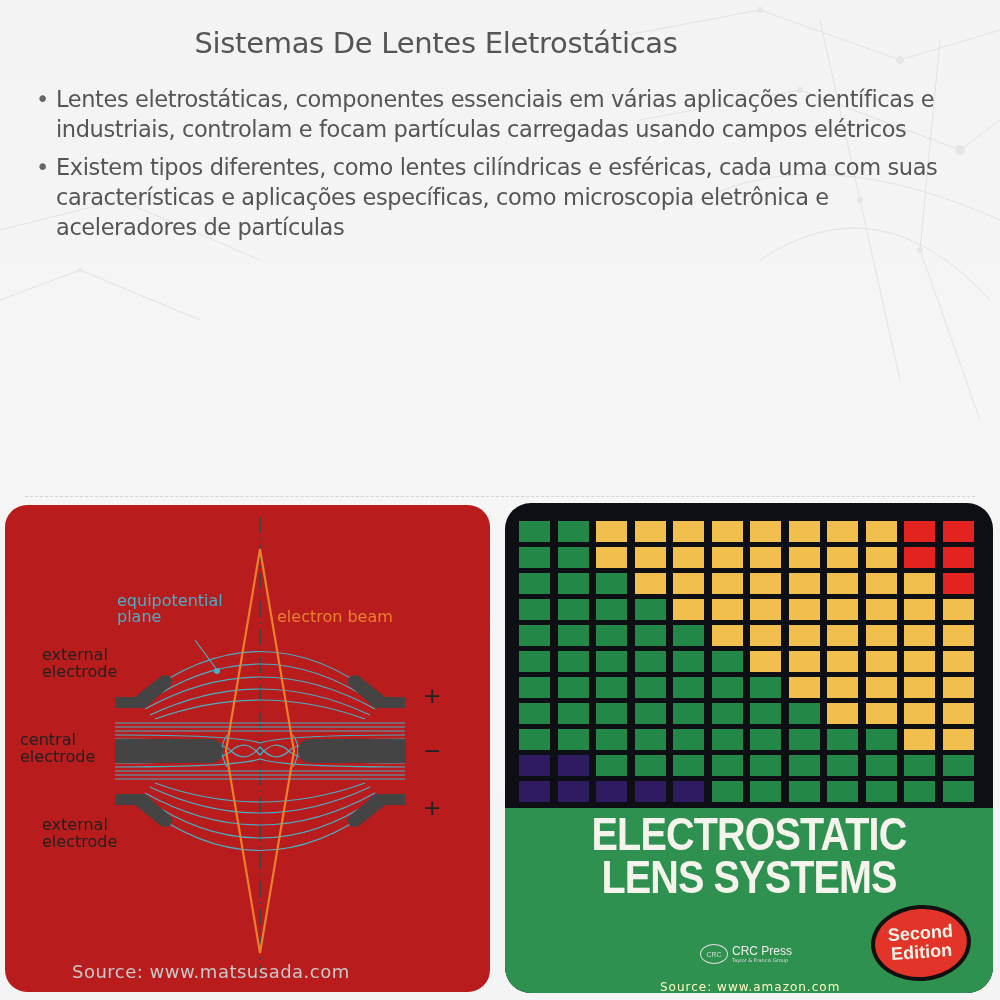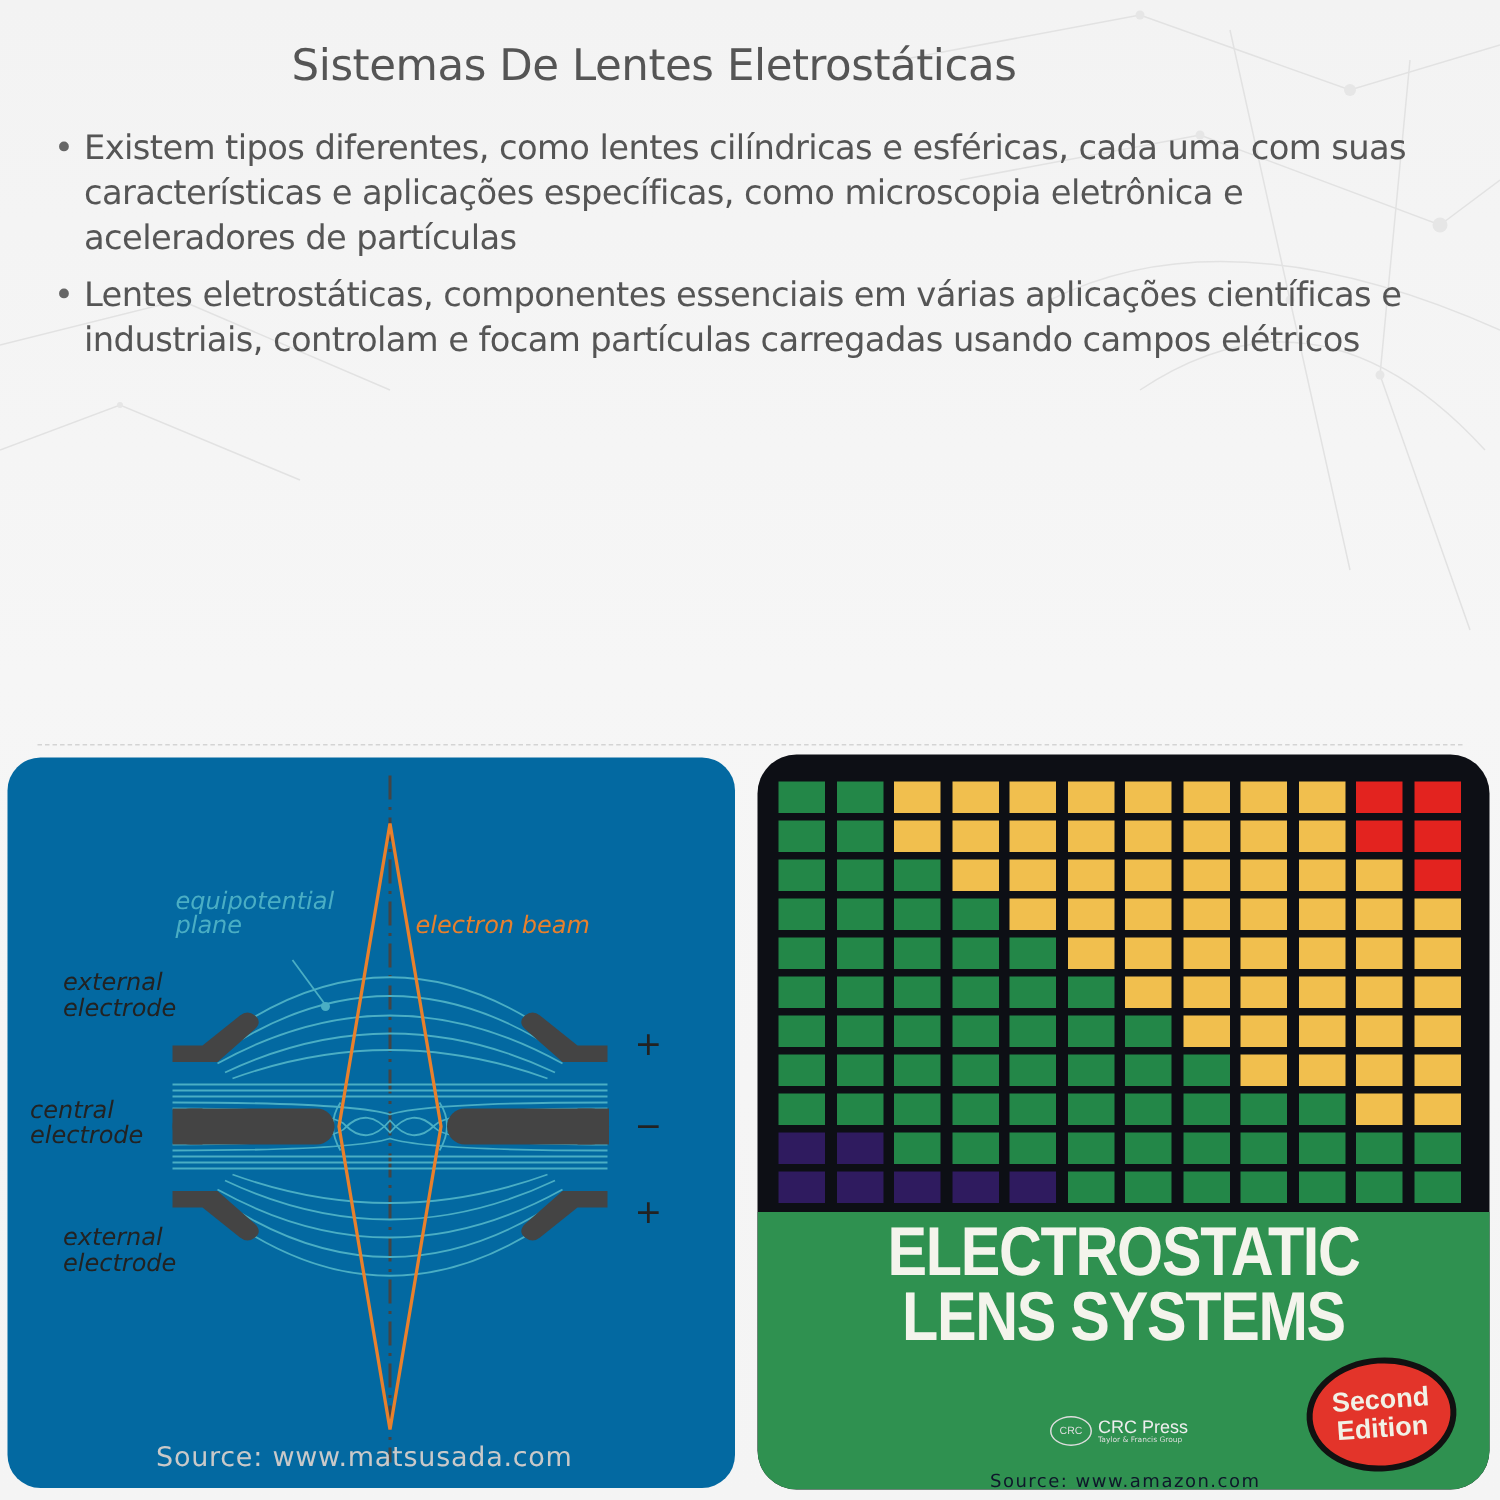--- a/index.html
+++ b/index.html
@@ -18,25 +18,25 @@
     position: relative; padding-left: 22px; font-size: 22.5px; line-height: 30px;
     color: #555; margin-bottom: 8px; letter-spacing: -0.4px;
   }
   .bullets li::before { content: "•"; position: absolute; left: 2px; top: 0; color: #666; }
   .divider {
     position: absolute; left: 25px; top: 496px; width: 950px; height: 0;
     border-top: 1.5px dashed #d4d4d4;
   }
   .card-left {
     position: absolute; left: 5px; top: 505px; width: 485px; height: 487px;
-    background: #0369a1; border-radius: 22px; font-style: italic;
+    background: #b91c1c; border-radius: 22px;
   }
   .card-left svg { position: absolute; left: 0; top: 0; }
   .src-left {
-    position: absolute; left: 72px; top: 961px; font-size: 18px; color: #c9c9c9; letter-spacing: 0.5px; margin-left: 32px;
+    position: absolute; left: 72px; top: 961px; font-size: 18px; color: #c9c9c9; letter-spacing: 0.5px;
   }
   .card-right {
     position: absolute; left: 505px; top: 503px; width: 488px; height: 490px;
     background: #0d0f15; border-radius: 26px; overflow: hidden;
   }
   .grid {
     position: absolute; left: 14px; top: 18px;
     display: grid; grid-template-columns: repeat(12, 31px); grid-auto-rows: 21px;
     column-gap: 7.5px; row-gap: 5px;
   }
@@ -66,21 +66,21 @@
   }
   .publisher { position: absolute; left: 195px; top: 136px; display: flex; align-items: center; gap: 4px; }
   .crc-logo {
     width: 26px; height: 18px; border: 1.5px solid #ddd; border-radius: 50%;
     font-size: 7px; color: #ddd; display: flex; align-items: center; justify-content: center;
     font-family: "Liberation Sans", sans-serif;
   }
   .pub-name { font-family: "Liberation Sans", sans-serif; font-size: 12px; color: #eee; line-height: 12px; }
   .pub-sub { font-size: 5px; color: #ddd; line-height: 6px; }
   .src-right {
-    position: absolute; left: 155px; top: 172px; font-size: 12px; color: #0f172a; letter-spacing: 1px;
+    position: absolute; left: 155px; top: 172px; font-size: 12px; color: #fef9c3; letter-spacing: 1px;
   }
 </style>
 </head>
 <body>
 
 <svg class="bg-net" width="1000" height="500" viewBox="0 0 1000 500">
   <g stroke="#e2e2e2" stroke-width="1" fill="none">
     <path d="M600 40 L760 10 L900 60 L1000 30"></path>
     <path d="M640 120 L800 90 L960 150 L1000 120"></path>
     <path d="M700 200 Q820 140 1000 220"></path>
@@ -98,22 +98,22 @@
       <circle cx="120" cy="200" r="2"></circle>
       <circle cx="80" cy="270" r="2"></circle>
     <circle cx="860" cy="200" r="3"></circle>
       <circle cx="920" cy="250" r="3"></circle>
   </g>
 </svg>
 
 <div class="title">Sistemas De Lentes Eletrostáticas</div>
 
 <ul class="bullets">
+  <li>Lentes eletrostáticas, componentes essenciais em várias aplicações científicas e industriais, controlam e focam partículas carregadas usando campos elétricos</li>
   <li>Existem tipos diferentes, como lentes cilíndricas e esféricas, cada uma com suas características e aplicações específicas, como microscopia eletrônica e aceleradores de partículas</li>
-  <li>Lentes eletrostáticas, componentes essenciais em várias aplicações científicas e industriais, controlam e focam partículas carregadas usando campos elétricos</li>
 </ul>
 
 <div class="divider"></div>
 
 <div class="card-left">
   <svg width="485" height="487" viewBox="0 0 485 487">
 
     <line x1="255" y1="12" x2="255" y2="470" stroke="#444" stroke-width="2" stroke-dasharray="16 5 2 5"></line>
 
     <g fill="none" stroke="#4aaec4" stroke-width="1.2">

